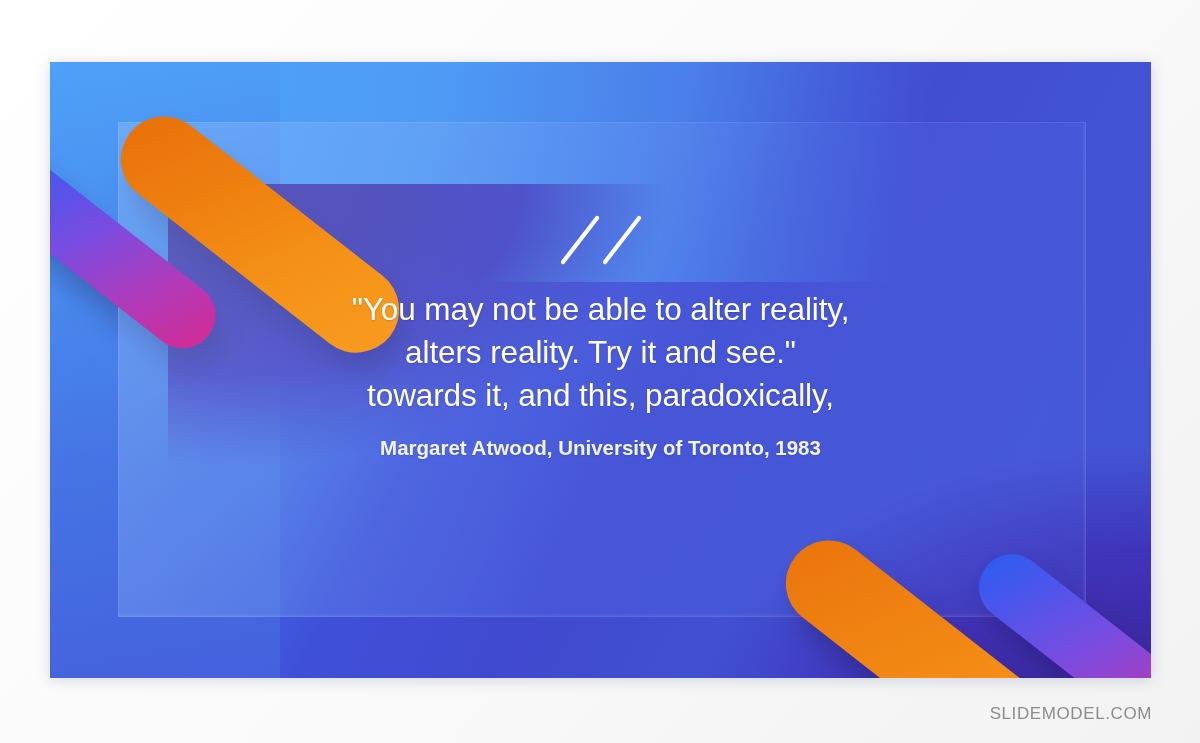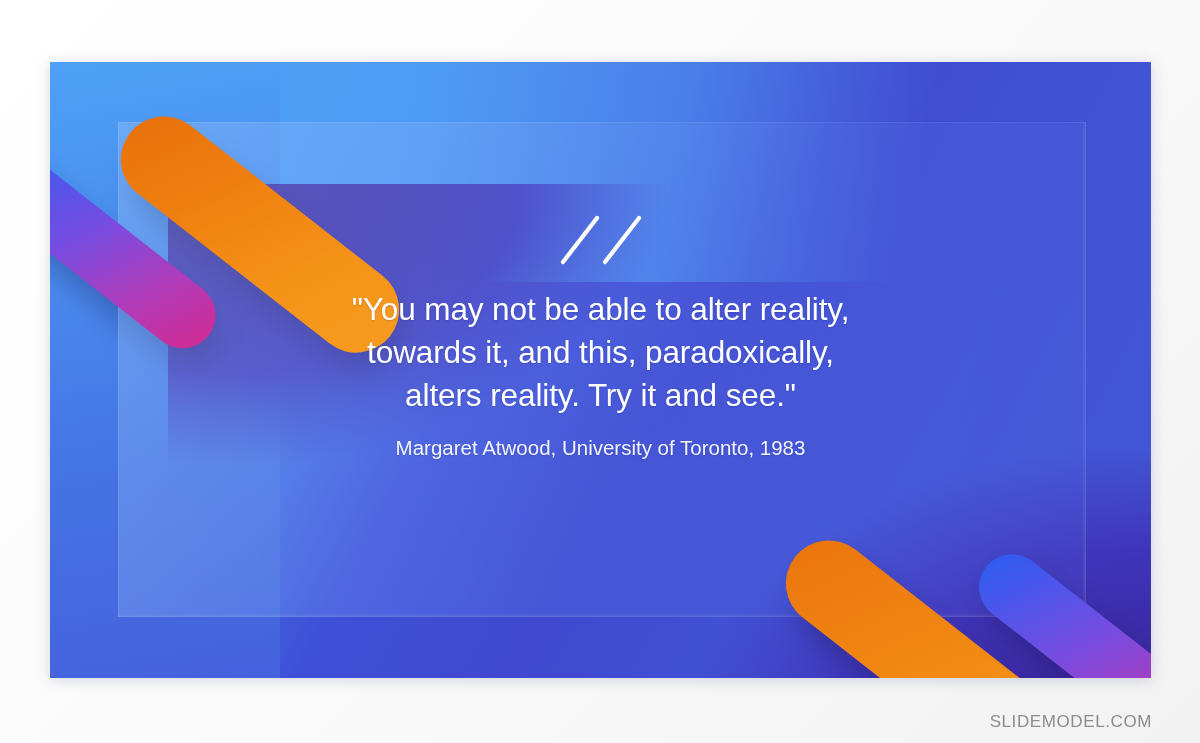--- a/index.html
+++ b/index.html
@@ -201,29 +201,29 @@
     font-weight: 400;
     text-shadow: 0 1px 2px rgba(30, 30, 90, 0.18);
   }
   .quote-line { display: block; white-space: nowrap; }
 
   .quote-attribution {
     margin-top: 17px;
     color: #f2f4fb;
     font-size: 20.5px;
     line-height: 28px;
-    font-weight: 400;
+    font-weight: 700;
     text-shadow: 0 1px 2px rgba(30, 30, 90, 0.18);
   }
 
   
   .watermark {
     position: absolute;
     right: 48px;
-    bottom: 11px;
+    bottom: 19px;
     color: #8d8d90;
     font-size: 17px;
     letter-spacing: 0.6px;
     font-weight: 400;
   }
 </style>
 </head>
 <body>
 
 <div class="page">
@@ -253,22 +253,22 @@
 
     <div class="quote-block">
 
       <svg class="quote-mark-icon" viewBox="0 0 96 58">
         <line x1="10" y1="50" x2="44" y2="6" stroke="#ffffff" stroke-width="4.2" stroke-linecap="round"></line>
         <line x1="52" y1="50" x2="86" y2="6" stroke="#ffffff" stroke-width="4.2" stroke-linecap="round"></line>
       </svg>
 
       <div class="quote-text">
         <span class="quote-line">"You may not be able to alter reality,</span>
+        <span class="quote-line">alters reality. Try it and see."</span>
         <span class="quote-line">towards it, and this, paradoxically,</span>
-        <span class="quote-line">alters reality. Try it and see."</span>
       </div>
 
       <div class="quote-attribution">Margaret Atwood, University of Toronto, 1983</div>
 
     </div>
 
   </div>
 
   <div class="watermark">SLIDEMODEL.COM</div>
 

